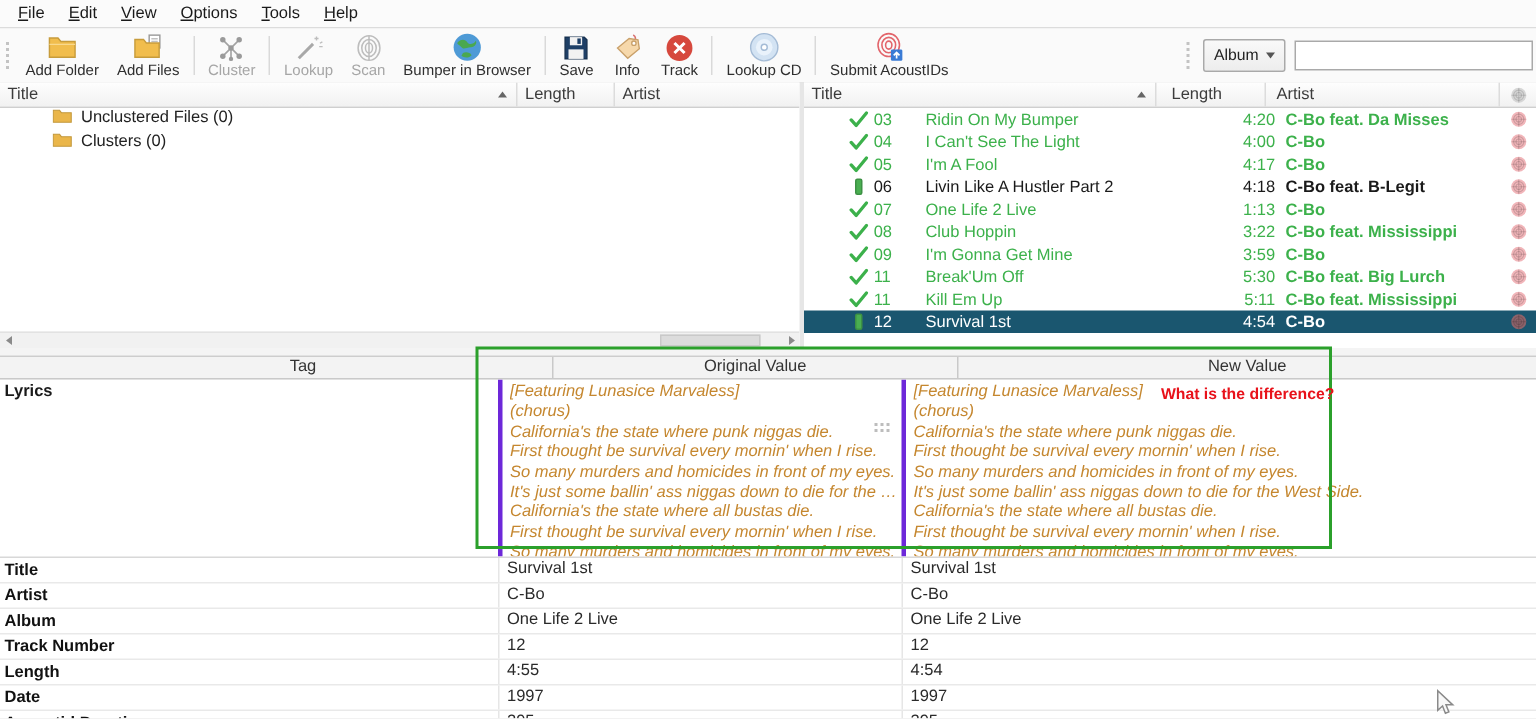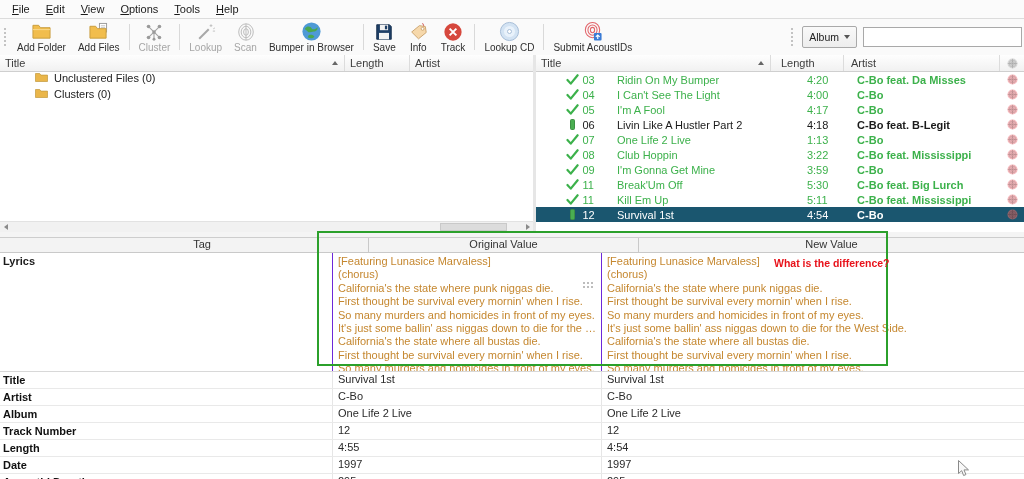--- a/index.html
+++ b/index.html
@@ -51,38 +51,38 @@
   .hs-right{left:522px;} .hs-right i{border-left:4px solid #8a8a8a;}
   .hs-thumb{position:absolute;left:440px;top:1px;width:67px;height:8px;background:#dcdcdc;border:1px solid #c9c9c9;box-sizing:border-box;}
   
   .trk{height:15px;display:flex;align-items:center;color:var(--accent-green);white-space:nowrap;}
   .trk.file{color:#1a1a1a;}
   .trk.sel{background:var(--selected-bg);color:#fff;}
   .st{width:14px;margin-left:30px;display:flex;justify-content:center;align-items:center;color:var(--accent-green);}
   .filebar{width:5px;height:11px;background:#4aae51;border:1px solid #3d9144;border-radius:1.5px;box-sizing:border-box;}
   .num{width:36px;margin-left:3px;}
   .ttl{width:198px;overflow:hidden;text-overflow:ellipsis;}
-  .len{width:45px;text-align:left;}
+  .len{width:45px;text-align:right;}
   .art{width:150px;margin-left:7px;overflow:hidden;font-weight:bold;}
   .fp{width:24px;display:flex;justify-content:center;color:#f2b6ba;}
   .trk.sel .fp{color:#8d636b;}
   .hd-fp{color:#d6d6d6;display:flex;justify-content:center;align-items:center;padding:0;}
   .dots-handle{position:absolute;left:583px;top:227px;width:10px;height:6px;z-index:5;}
   .dots-handle i{position:absolute;width:2px;height:2px;background:#bdbdbd;
       box-shadow:4px 0 0 #bdbdbd,8px 0 0 #bdbdbd,0 4px 0 #bdbdbd,4px 4px 0 #bdbdbd,8px 4px 0 #bdbdbd;}
   
   .bottom{position:absolute;top:232px;left:0;width:1024px;height:247px;background:#fff;overflow:hidden;}
   .bp-gap{height:5px;background:#f4f4f4;}
   .bp-hd{height:14px;display:flex;background:#f3f3f3;border-top:1px solid #cdcdcd;border-bottom:1px solid #c9c9c9;color:#333;}
   .bp-hd span{line-height:13px;text-align:center;overflow:hidden;white-space:nowrap;}
   .c-tag{width:332px;margin-left:36px;}  .c-orig{width:269px;border-left:1px solid #c9c9c9;}  .c-new{flex:1;border-left:1px solid #c9c9c9;}
   .lyr-row{height:118px;display:flex;border-bottom:1px solid #d8d8d8;overflow:hidden;}
   .lyr-tag{width:332px;font-weight:bold;padding:2px 0 0 3px;box-sizing:border-box;}
   .lyr-cell{overflow:hidden;padding:2px 3px 0 5px;box-sizing:border-box;}
-  .lyr-cell.c-orig,.lyr-cell.c-new{border-left:1px solid #6d28d9;}
+  .lyr-cell.c-orig,.lyr-cell.c-new{border-left:3px solid #6d28d9;font-style:italic;}
   .lyr-line{color:var(--lyrics-text);line-height:13.4px;white-space:nowrap;overflow:hidden;text-overflow:ellipsis;}
   .meta-row{height:16px;display:flex;border-bottom:1px solid #e9e9e9;align-items:center;}
   .m-tag{width:332px;font-weight:bold;padding-left:3px;box-sizing:border-box;color:#111;}
   .m-val{padding-left:5px;box-sizing:border-box;color:#2a2a2a;align-self:stretch;line-height:15px;border-left:1px solid #e6e6e6;}
   .m-val:nth-child(2){width:269px;}
   .m-val:nth-child(3){flex:1;}
   
   .anno-box{position:absolute;left:317px;top:231px;width:567px;height:131px;border:2px solid var(--annotation-green);
             pointer-events:none;z-index:50;}
   .anno-text{position:absolute;left:774px;top:257px;color:var(--annotation-red);font-weight:bold;font-size:10.5px;z-index:51;}

